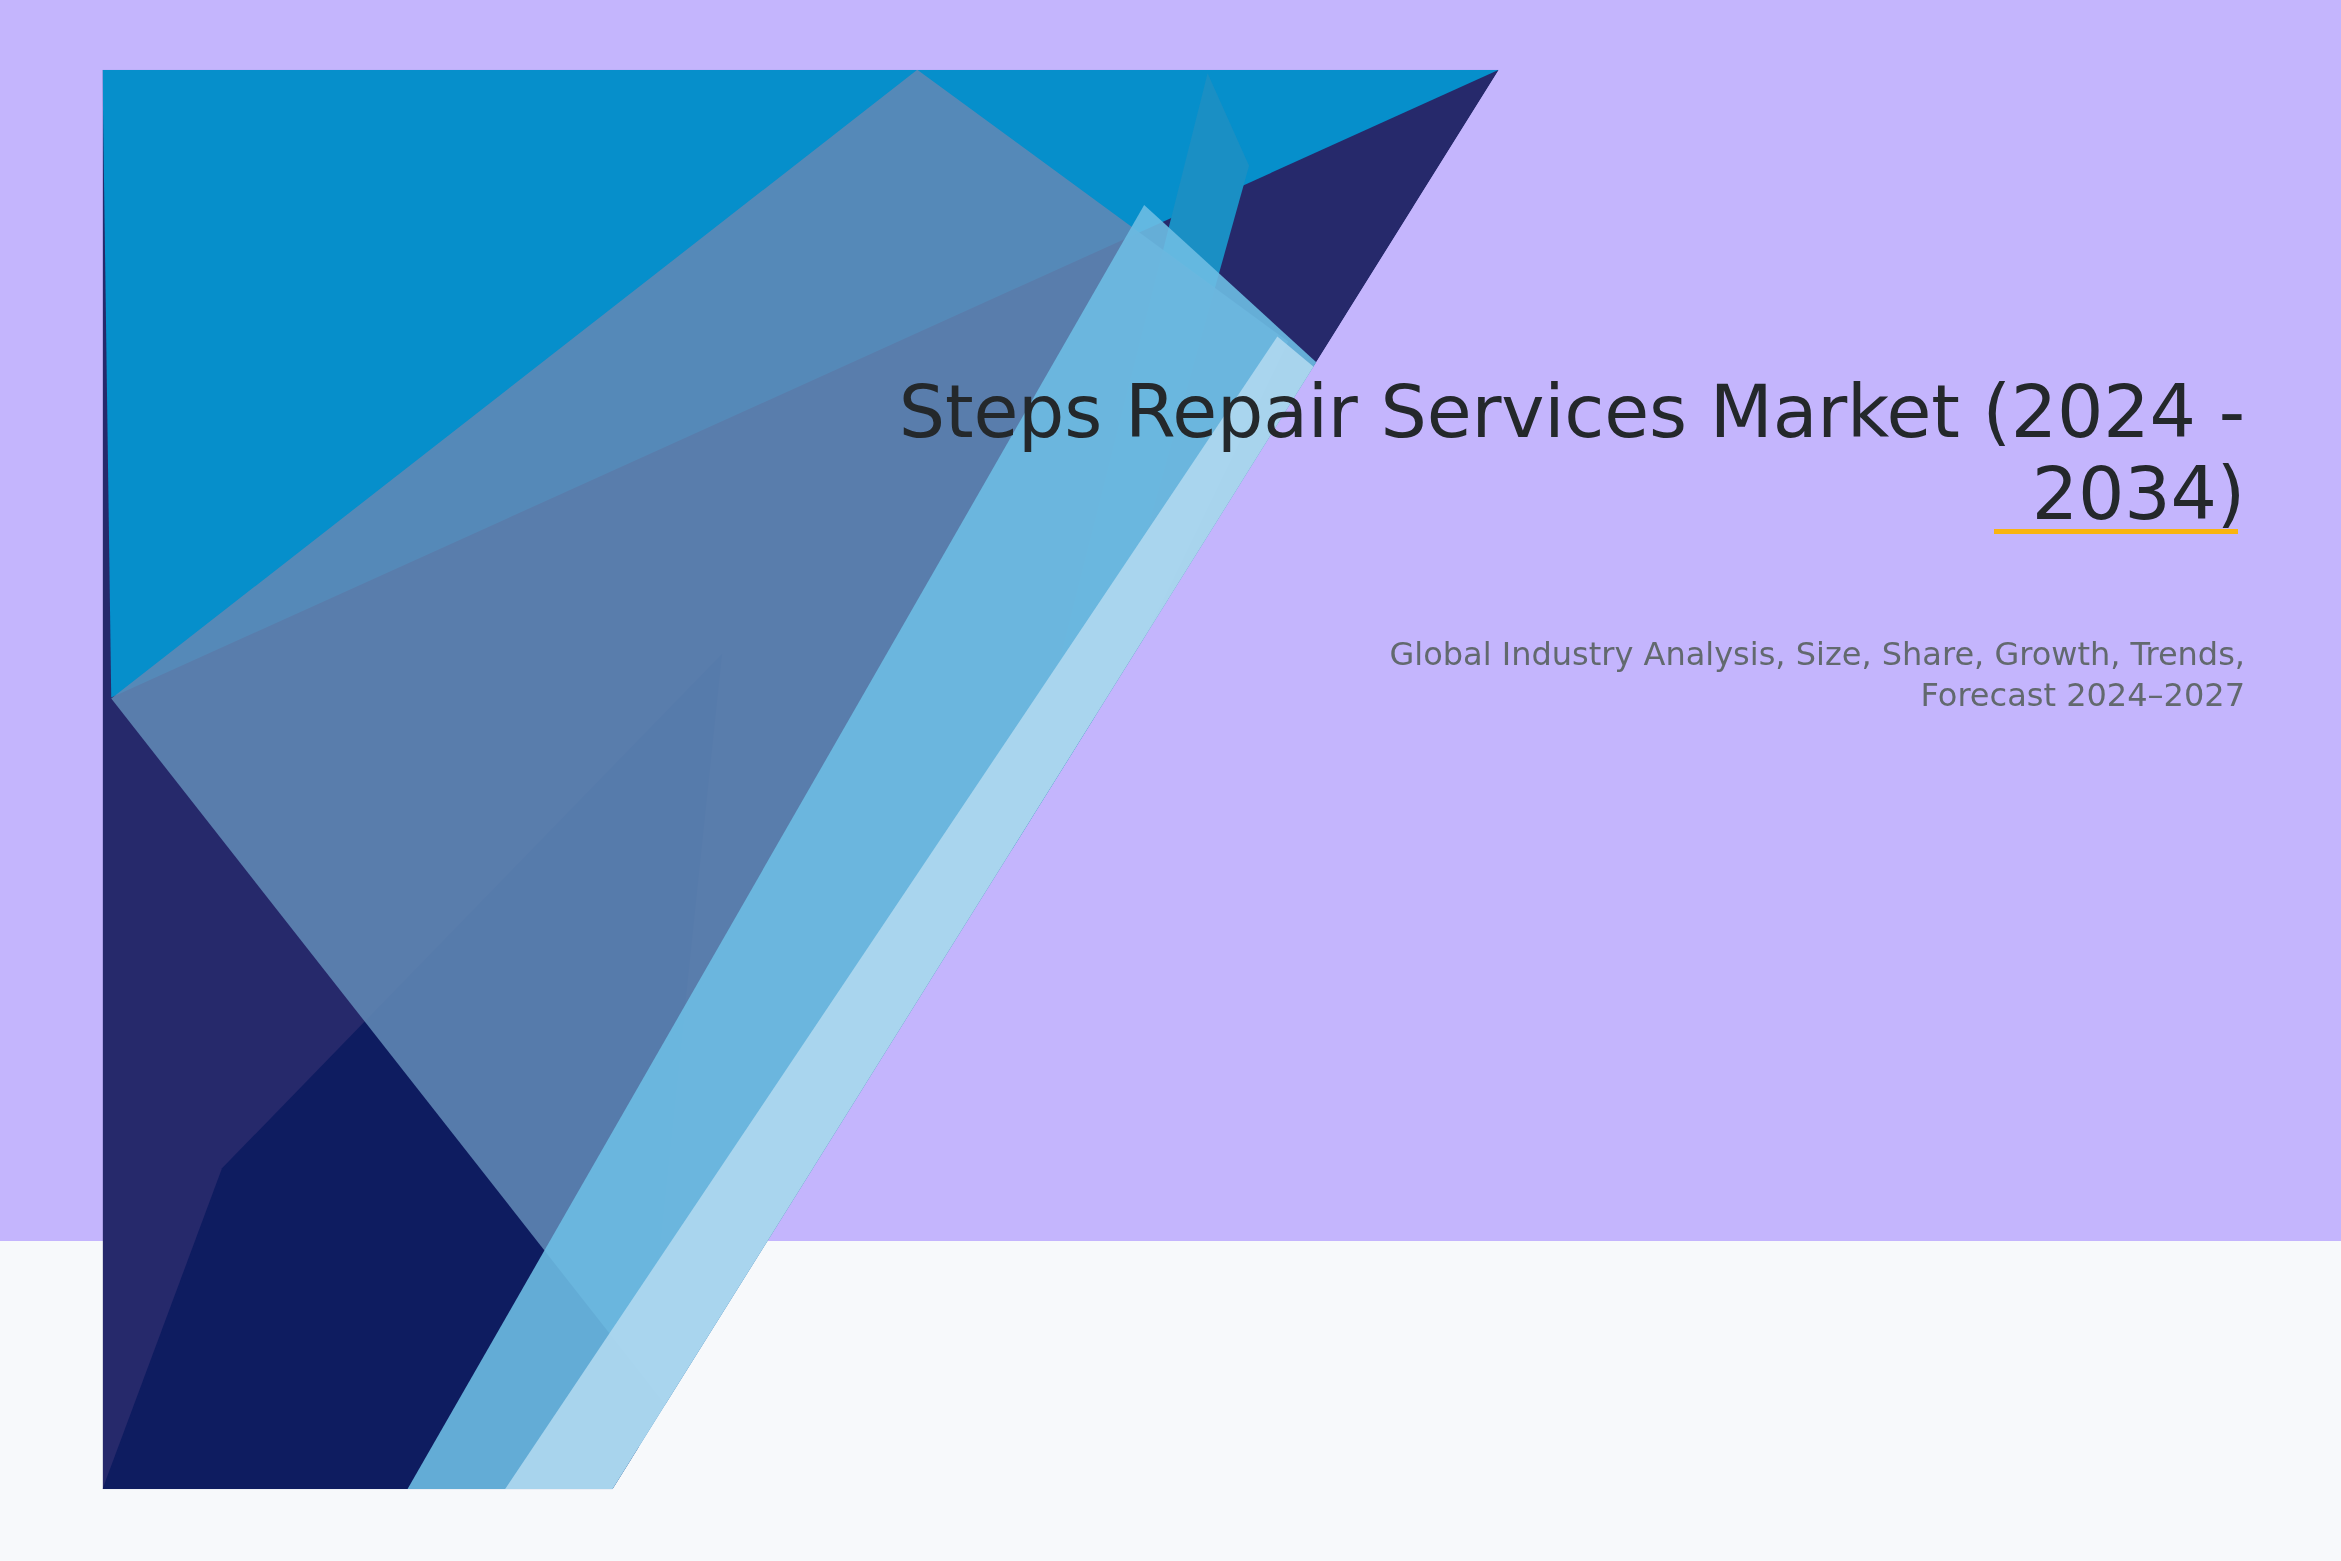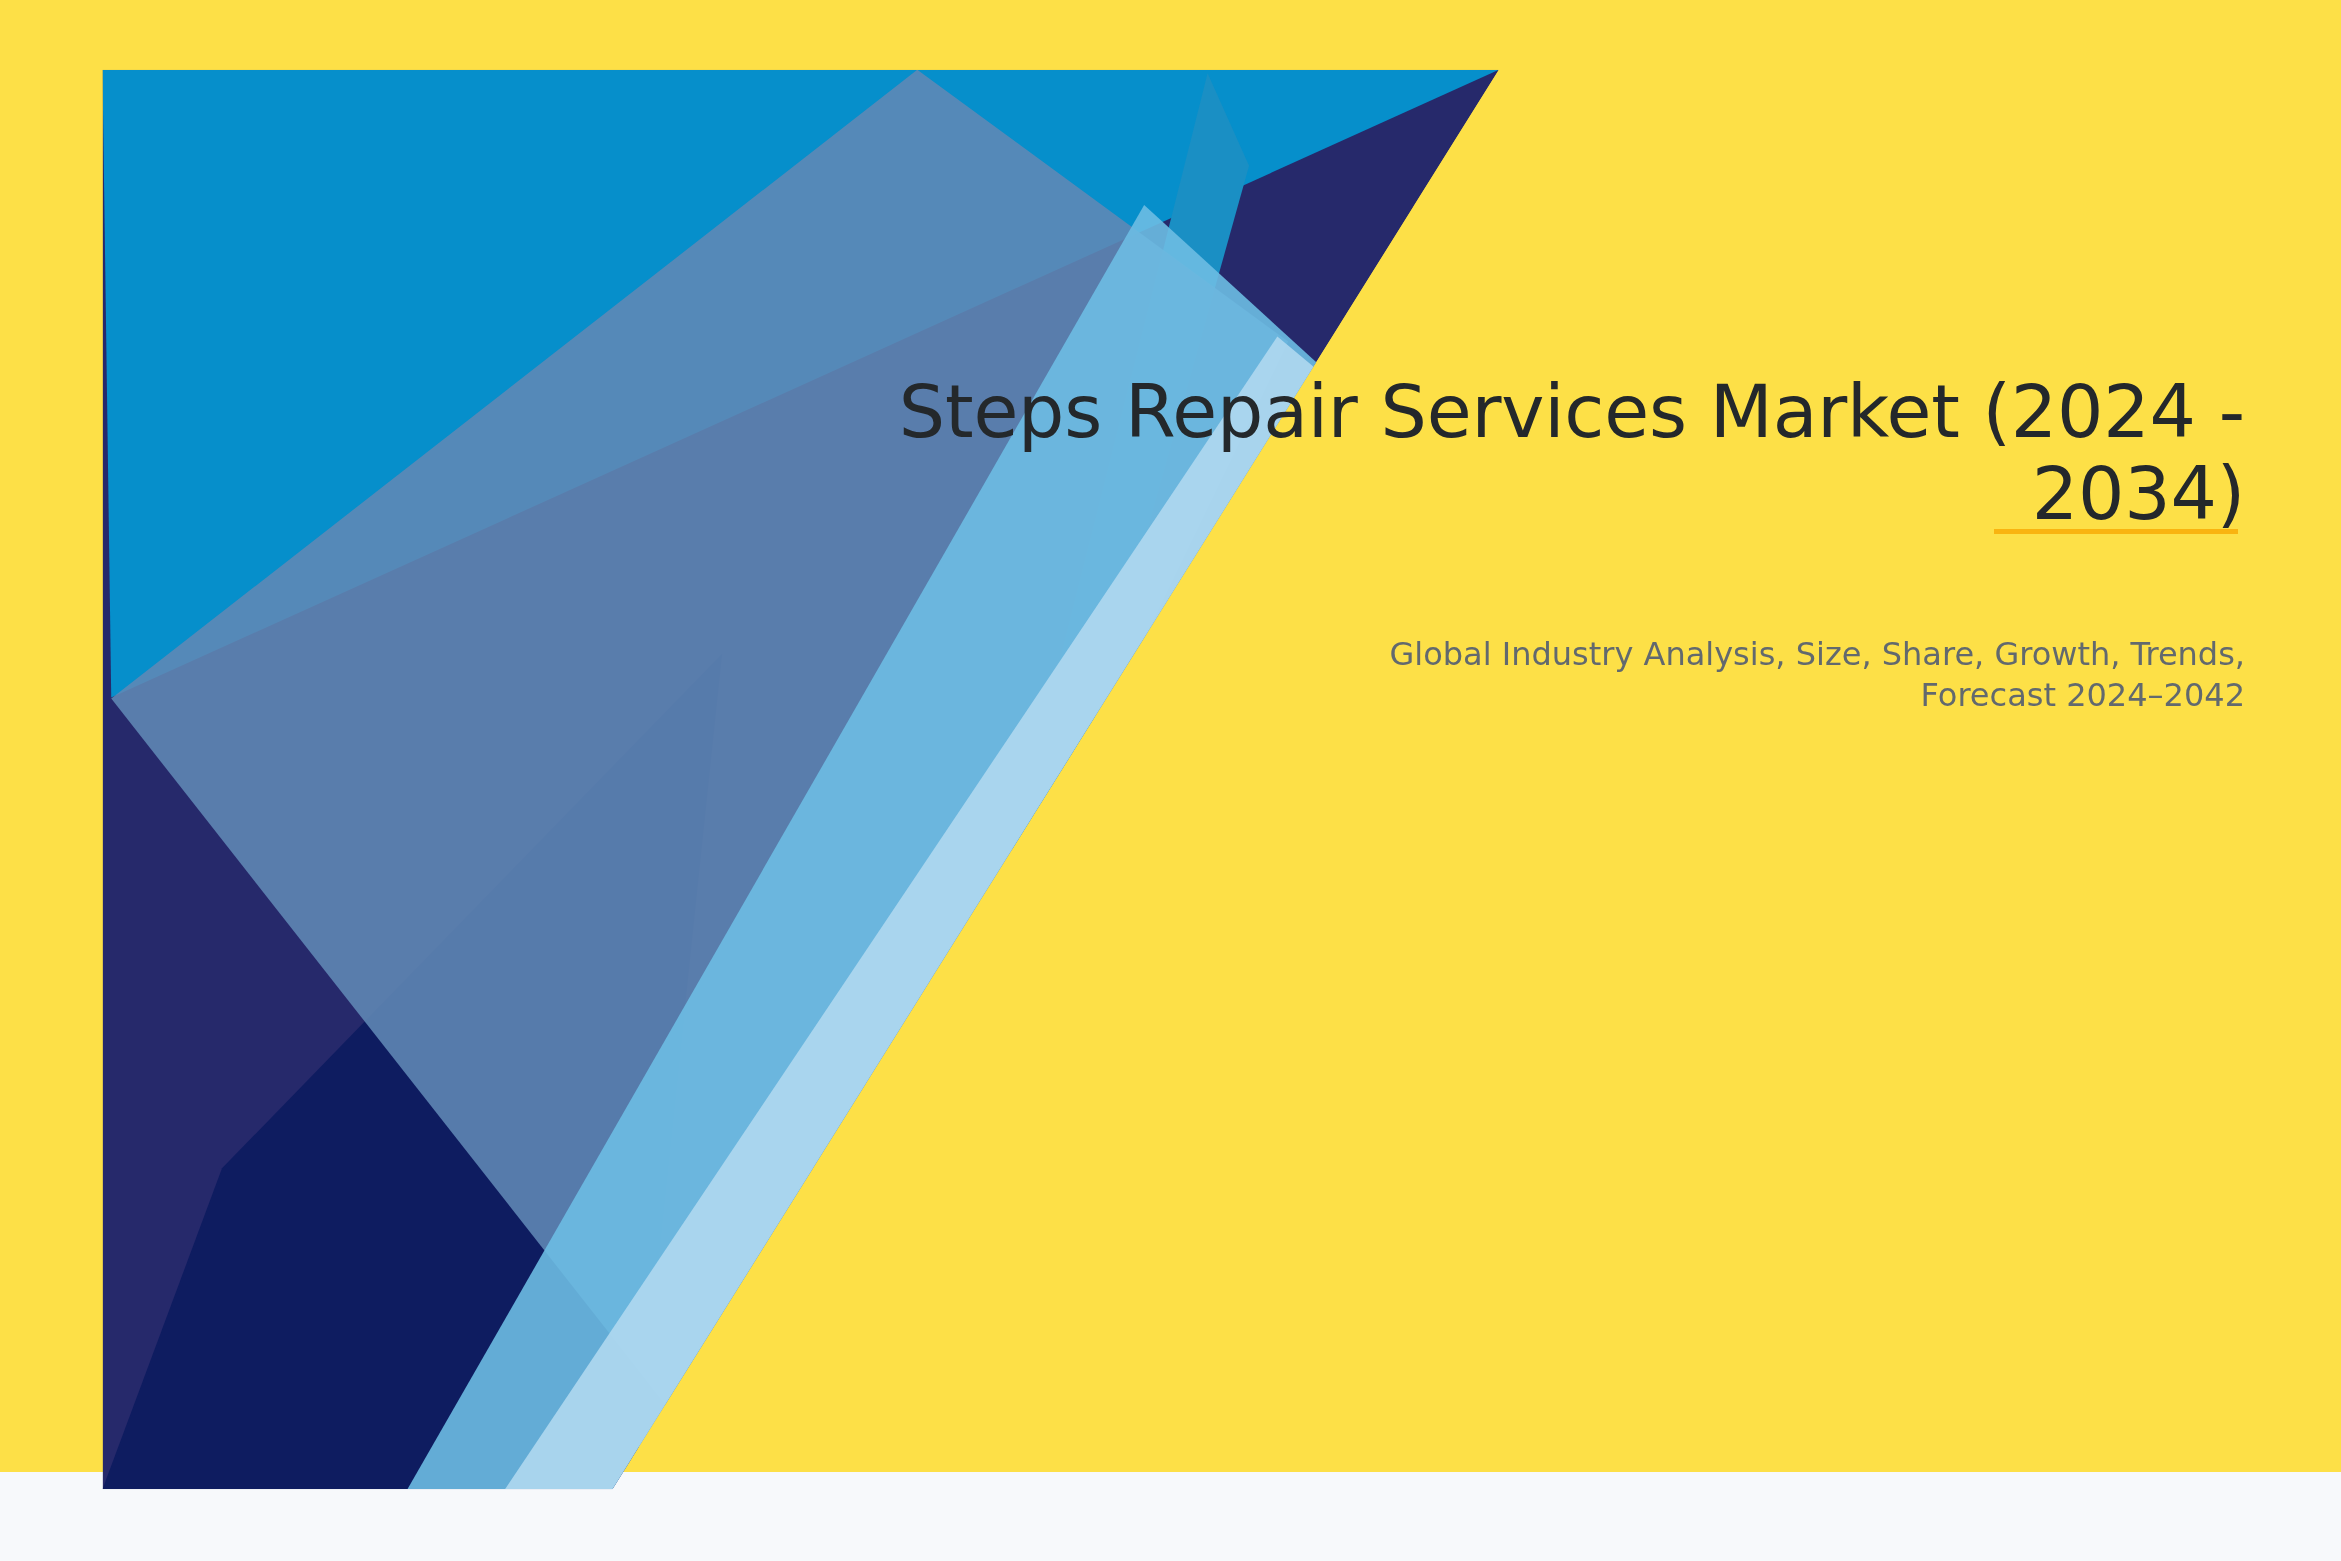--- a/index.html
+++ b/index.html
@@ -9,22 +9,22 @@
   }
   body {
     width: 2342px;
     height: 1561px;
     overflow: hidden;
     font-family: "DejaVu Sans", "Liberation Sans", sans-serif;
   }
   .cover {
     position: relative;
     width: 2342px;
-    height: 1472px;
-    background: #fde047;
+    height: 1241px;
+    background: #c4b5fd;
   }
   .artwork {
     position: absolute;
     left: 0;
     top: 0;
     width: 2342px;
     height: 1561px;
   }
   .text-block {
     position: absolute;
@@ -95,16 +95,16 @@
       <polygon points="2618,690 2870,900 1335,3053 1035,3053" fill="#b2daf0" opacity="0.88"></polygon>
     </g>
   </svg>
 
   <div class="accent-rule"></div>
 
   <div class="text-block">
     <h1 class="title">Steps Repair Services Market (2024 - 2034)</h1>
   </div>
 
-  <p class="subtitle">Global Industry Analysis, Size, Share, Growth, Trends, Forecast 2024–2042</p>
+  <p class="subtitle">Global Industry Analysis, Size, Share, Growth, Trends, Forecast 2024–2027</p>
 
 </div>
 
 
 </body></html>

